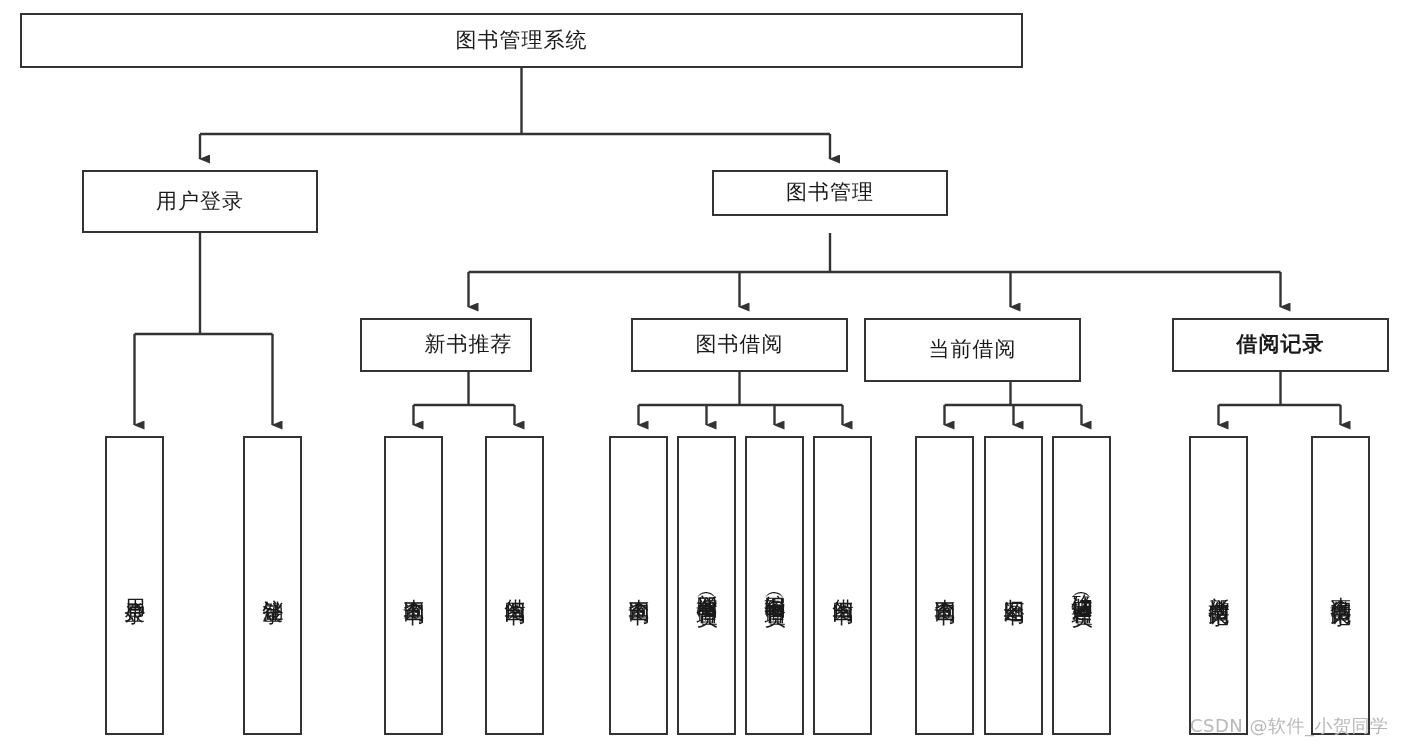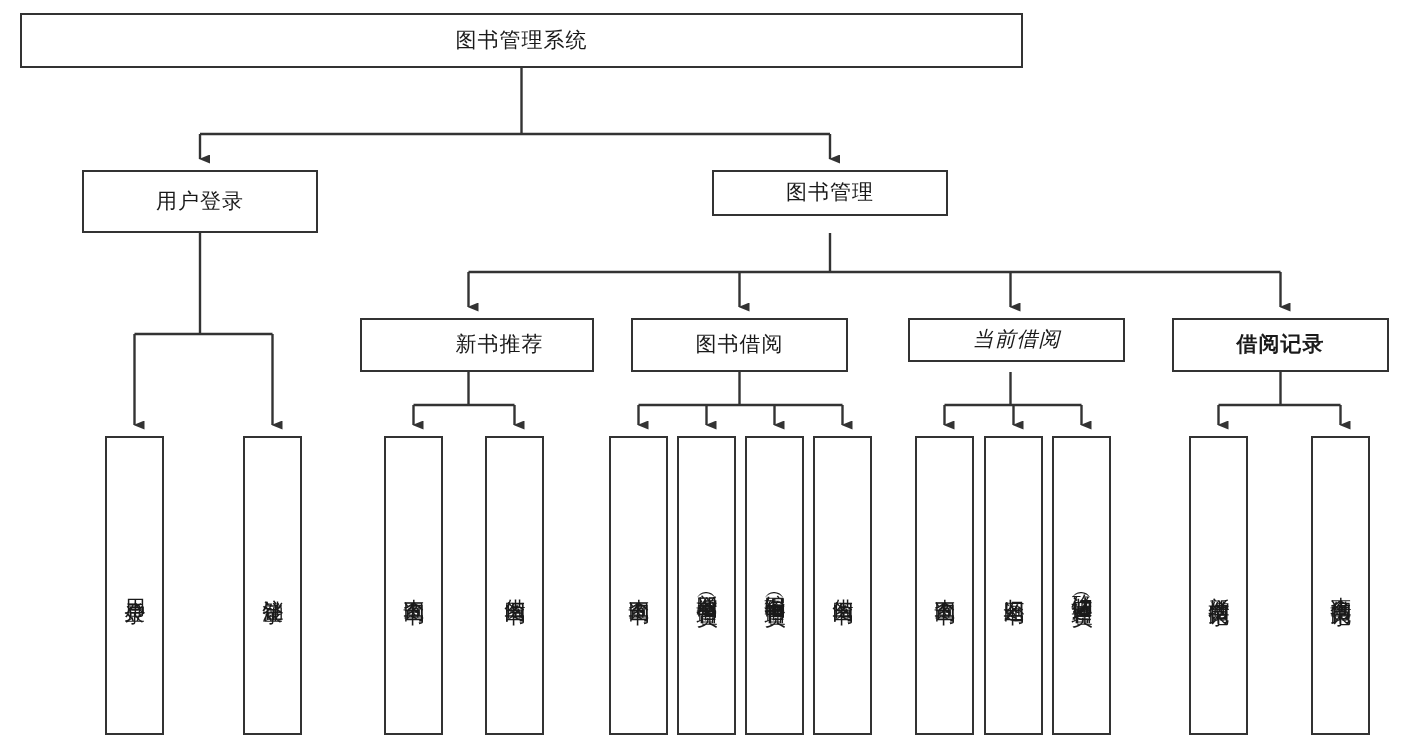--- a/index.html
+++ b/index.html
@@ -111,23 +111,23 @@
         <path d="M1218.5,405 L1340.5,405"></path>
         <path d="M1218.5,405 L1218.5,425" marker-end="url(#arrowhead)"></path>
         <path d="M1340.5,405 L1340.5,425" marker-end="url(#arrowhead)"></path>
       </g>
   </svg>
 
   <div id="nodes">
       <div class="node horiz" style="left: 20px; top: 13px; width: 1003px; height: 55px;">图书管理系统</div>
       <div class="node horiz" style="left: 82px; top: 170px; width: 236px; height: 63px;">用户登录</div>
       <div class="node horiz" style="left: 712px; top: 170px; width: 236px; height: 46px;">图书管理</div>
-      <div class="node horiz" style="left: 360px; top: 318px; width: 234px; height: 54px; padding-left: 45px;">新书推荐</div>
+      <div class="node horiz" style="left: 360px; top: 318px; width: 172px; height: 54px; padding-left: 45px;">新书推荐</div>
       <div class="node horiz" style="left: 631px; top: 318px; width: 217px; height: 54px;">图书借阅</div>
-      <div class="node horiz" style="left: 908px; top: 318px; width: 217px; height: 44px; font-style: italic;">当前借阅</div>
+      <div class="node horiz" style="left: 864px; top: 318px; width: 217px; height: 64px;">当前借阅</div>
       <div class="node horiz" style="left: 1172px; top: 318px; width: 217px; height: 54px; font-weight: bold;">借阅记录</div>
       <div class="node vert" style="left: 105px; top: 436px; width: 59px; height: 299px;">
         <span class="vtext">用户登录</span>
       </div>
       <div class="node vert" style="left: 243px; top: 436px; width: 59px; height: 299px;">
         <span class="vtext">注销登录</span>
       </div>
       <div class="node vert" style="left: 384px; top: 436px; width: 59px; height: 299px;">
         <span class="vtext">查询图书</span>
       </div>
@@ -156,14 +156,15 @@
         <span class="vtext">确认归还（管理员）</span>
       </div>
       <div class="node vert" style="left: 1189px; top: 436px; width: 59px; height: 299px;">
         <span class="vtext">新增借阅记录</span>
       </div>
       <div class="node vert" style="left: 1311px; top: 436px; width: 59px; height: 299px;">
         <span class="vtext">查询借阅记录</span>
       </div>
     </div>
 
+  <div class="watermark" style="left: 1190px; top: 714px;">CSDN @软件_小贺同学</div>
 
 </div>
 
 </body></html>

